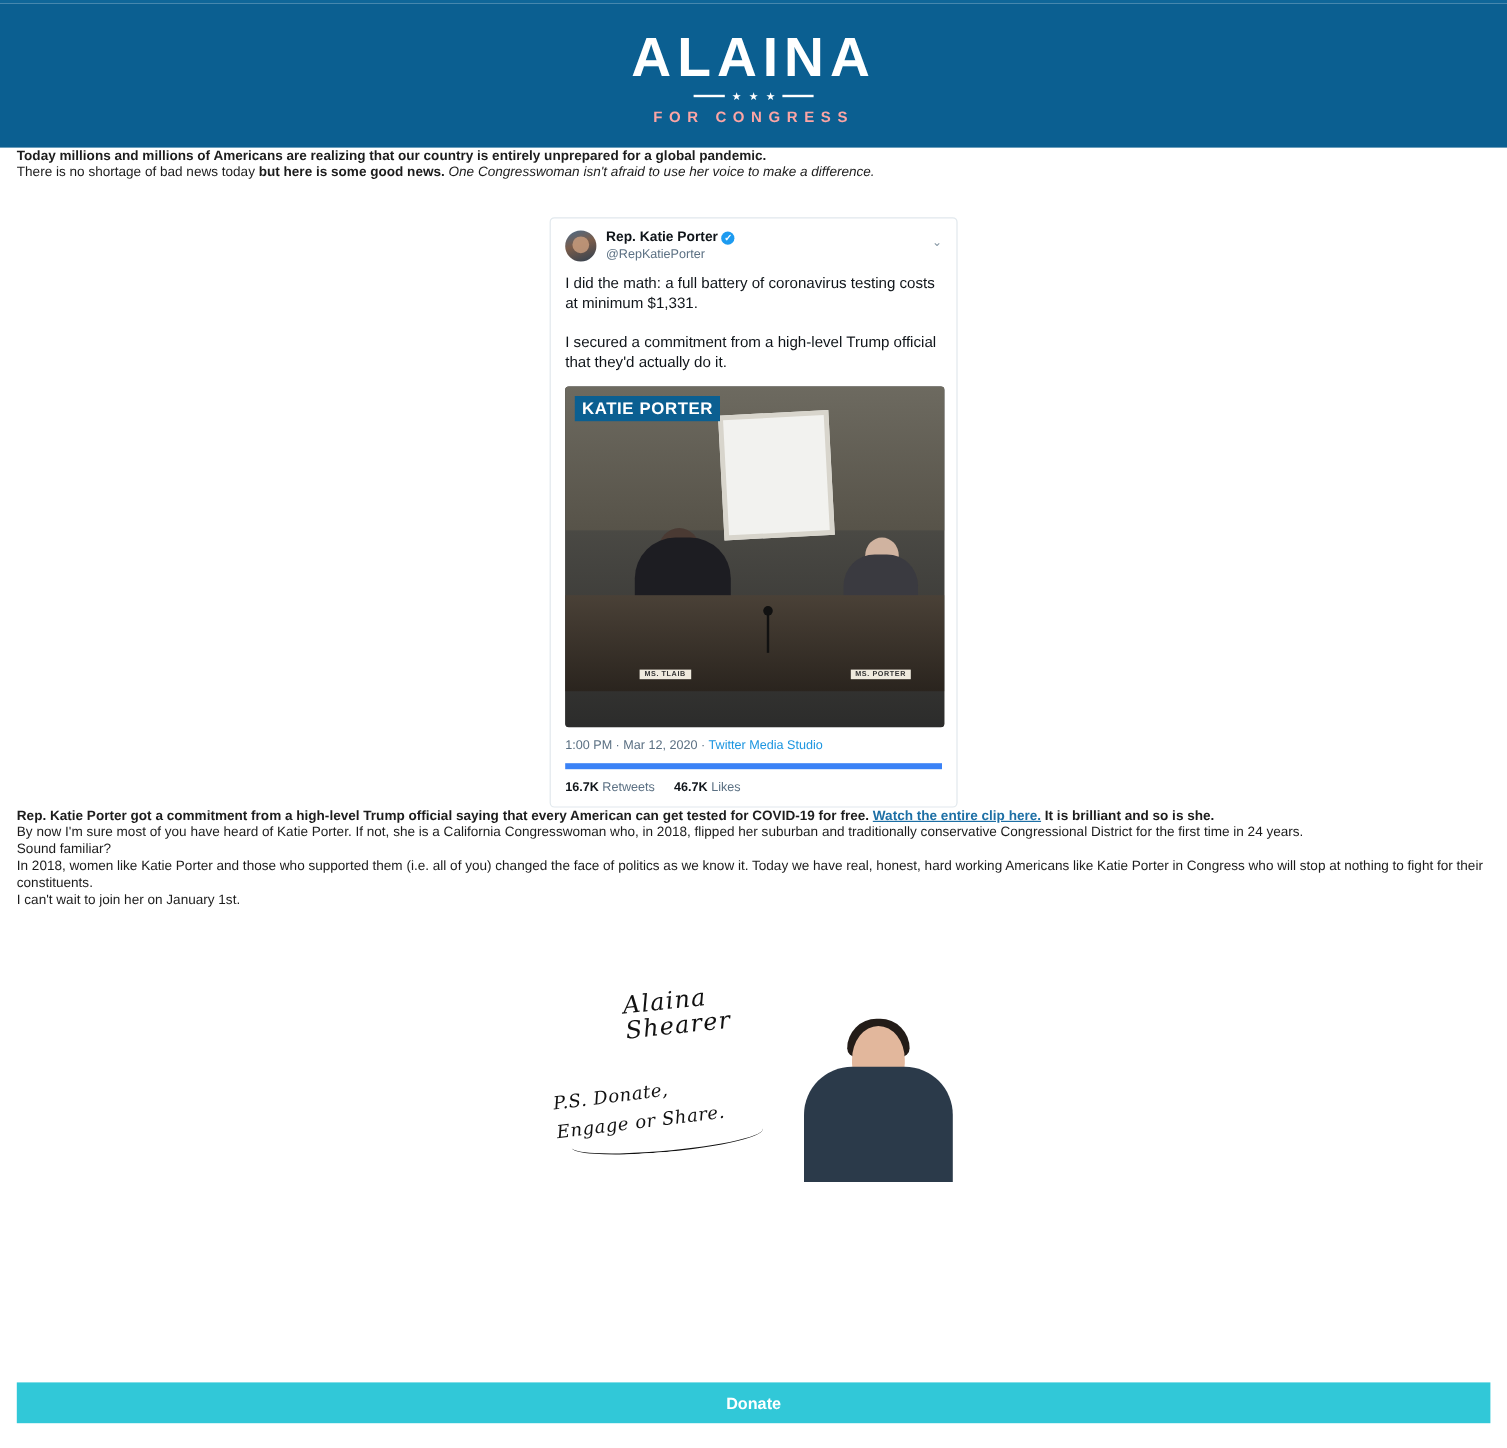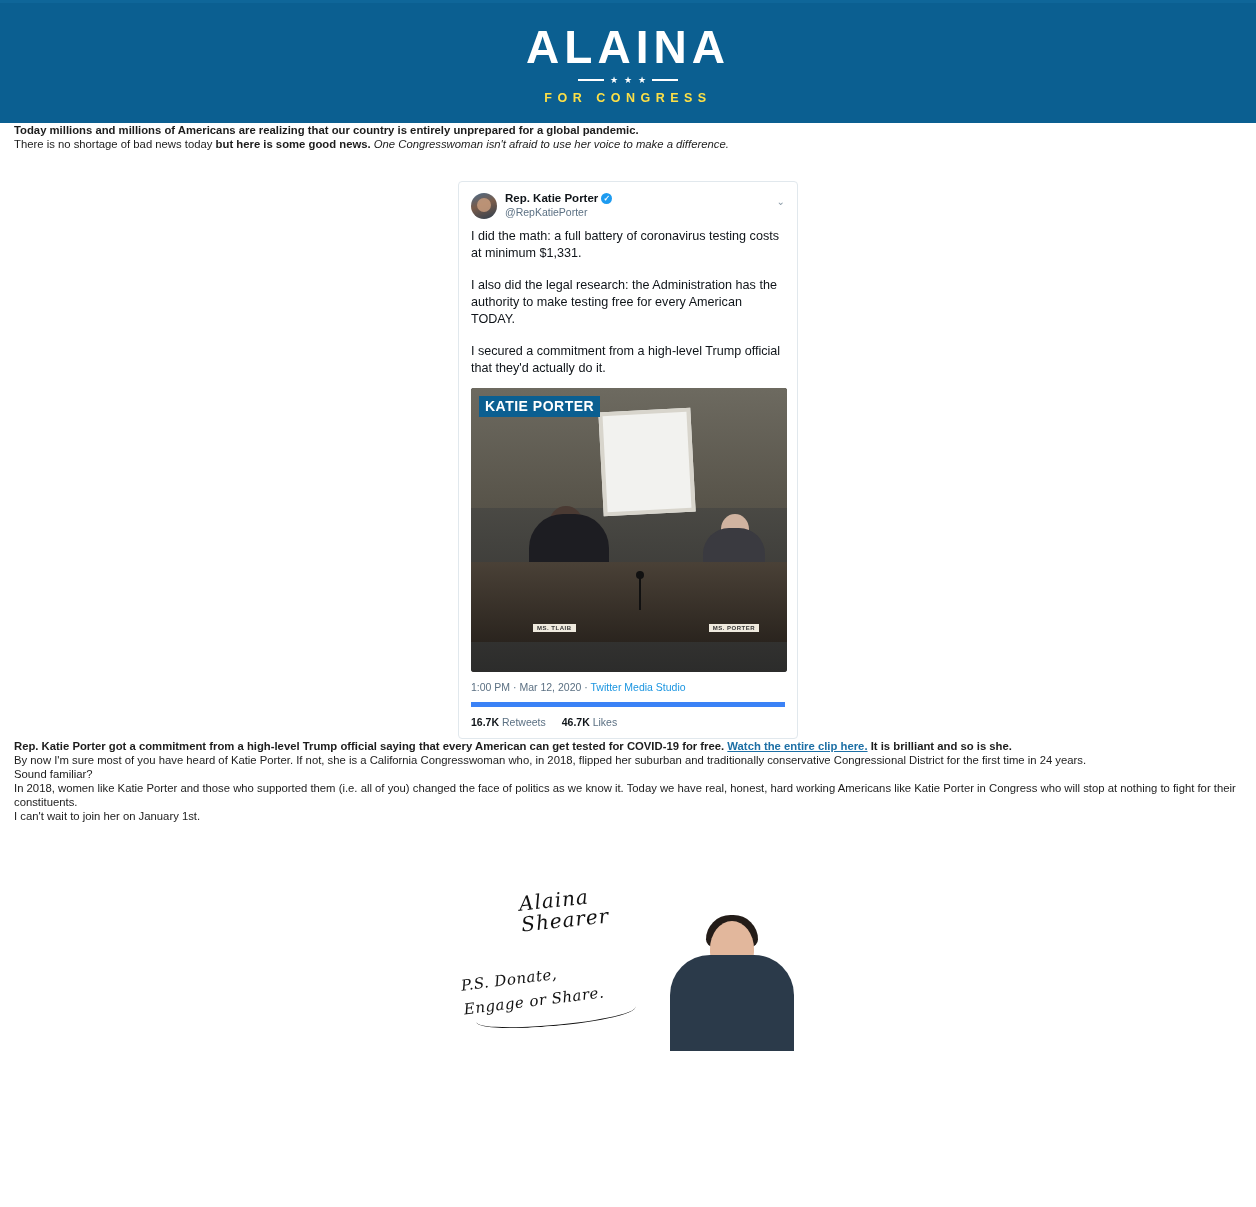--- a/index.html
+++ b/index.html
@@ -57,21 +57,21 @@
     width: 26px;
     height: 2px;
     background: #ffffff;
   }
   .logo-divider .star {
     color: #ffffff;
     font-size: 9px;
     line-height: 9px;
   }
   .logo-sub {
-    color: #fde047;
+    color: #fca5a5;
     font-size: 12.5px;
     letter-spacing: 5.5px;
     font-weight: bold;
     text-align: center;
   }
   
   .content {
     padding: 0 14px;
     box-sizing: border-box;
   }
@@ -101,21 +101,21 @@
     width: 340px;
     background: #ffffff;
     border: 1px solid #e1e8ed;
     border-radius: 4px;
     box-sizing: border-box;
     padding: 10px 12px 0 12px;
     font-family: "Liberation Sans", sans-serif;
   }
   .tweet-head {
     display: flex;
-    align-items: flex-end;
+    align-items: flex-start;
     position: relative;
   }
   .avatar {
     width: 26px;
     height: 26px;
     border-radius: 50%;
     background: linear-gradient(160deg,#4a6b8a 0%,#7a5c4a 45%,#2e3f50 100%);
     flex: 0 0 auto;
     margin-right: 8px;
     overflow: hidden;
@@ -456,21 +456,20 @@
               <span>Rep. Katie Porter</span>
               <span class="verified">✓</span>
             </div>
             <div class="tweet-handle">@RepKatiePorter</div>
           </div>
           <div class="tweet-caret">⌄</div>
         </div>
 
         <div class="tweet-body">
           <p>I did the math: a full battery of coronavirus testing costs at minimum $1,331.</p>
-          <p>I also did the legal research: the Administration has the authority to make testing free for every American TODAY.</p>
           <p>I secured a commitment from a high-level Trump official that they'd actually do it.</p>
         </div>
 
         <div class="video">
           <div class="video-bg">
             <div class="vid-wall"></div>
             <div class="vid-board"></div>
             <div class="vid-head"></div>
             <div class="vid-person"></div>
             <div class="vid-head2"></div>
@@ -518,14 +517,15 @@
           <div class="p-head"></div>
           <div class="p-neck"></div>
           <div class="p-shirt"></div>
           <div class="p-jacket"></div>
         </div>
       </div>
     </div>
 
   </div>
 
+  <div class="donate-bar">Donate</div>
 
 </div>
 
 </body></html>

